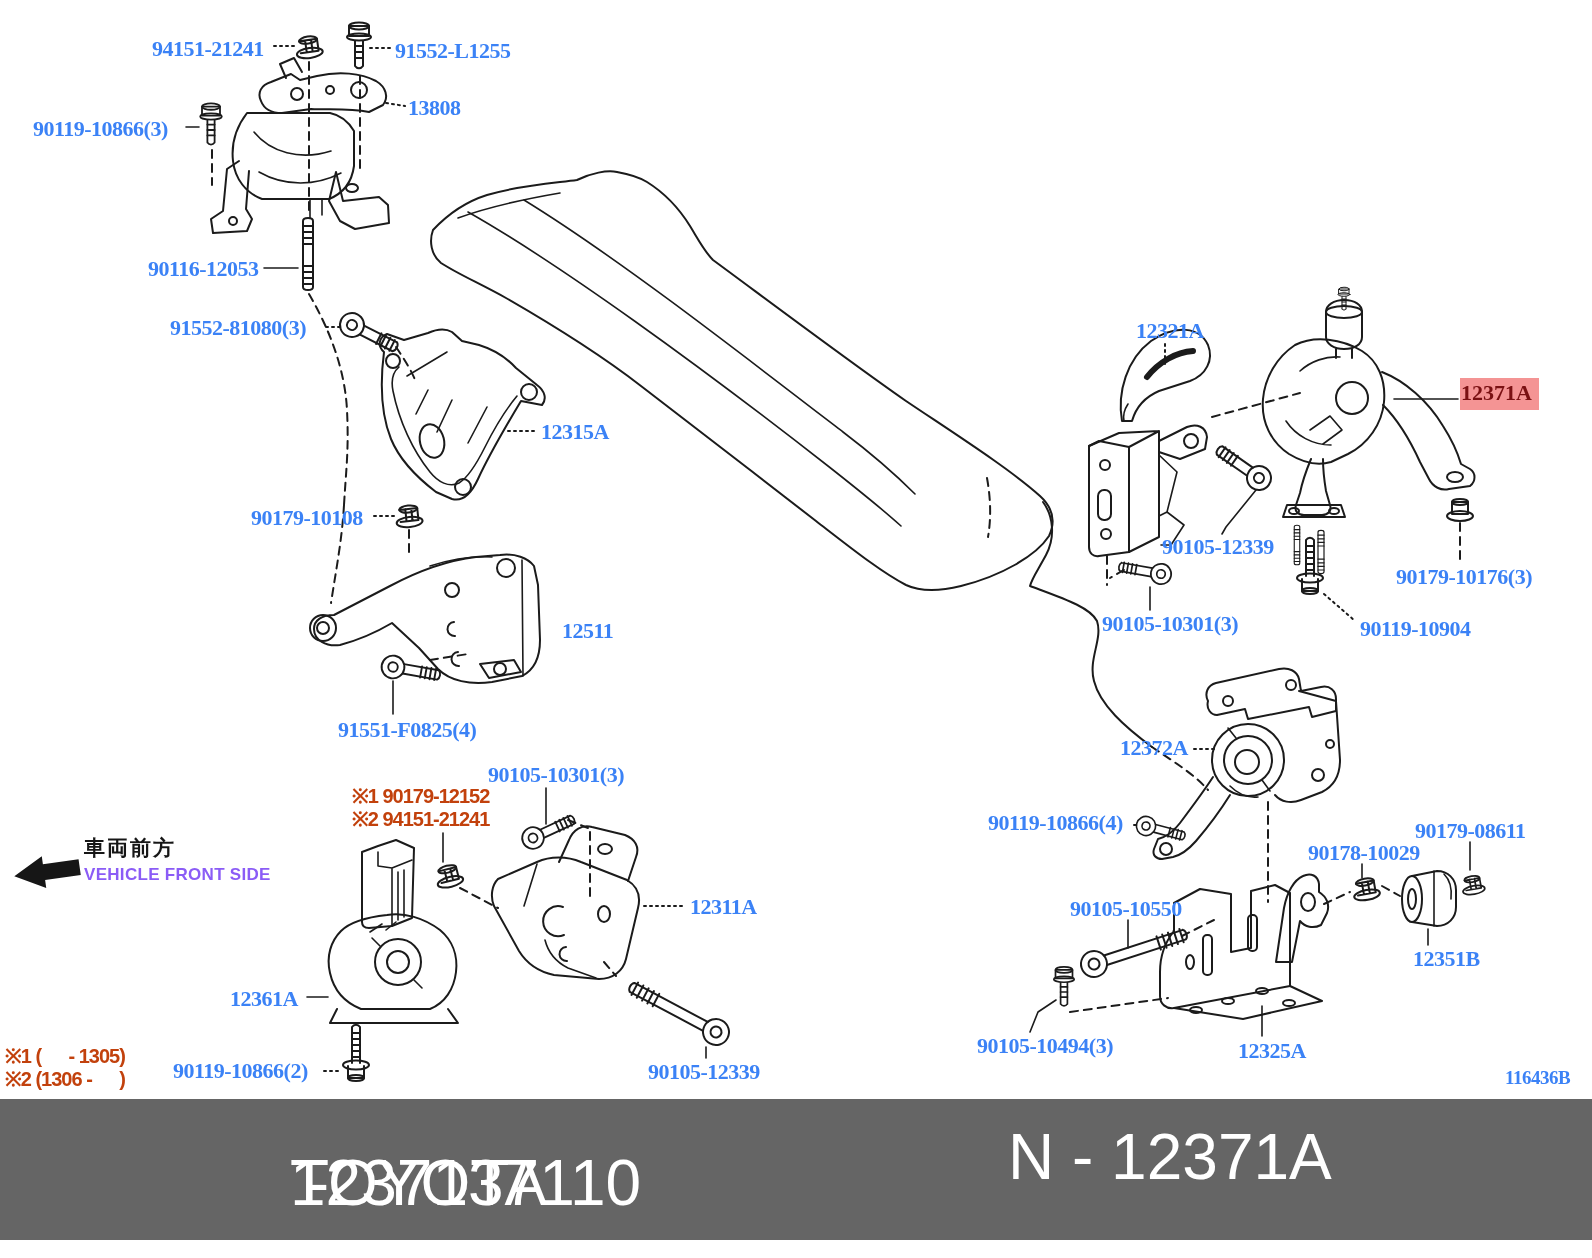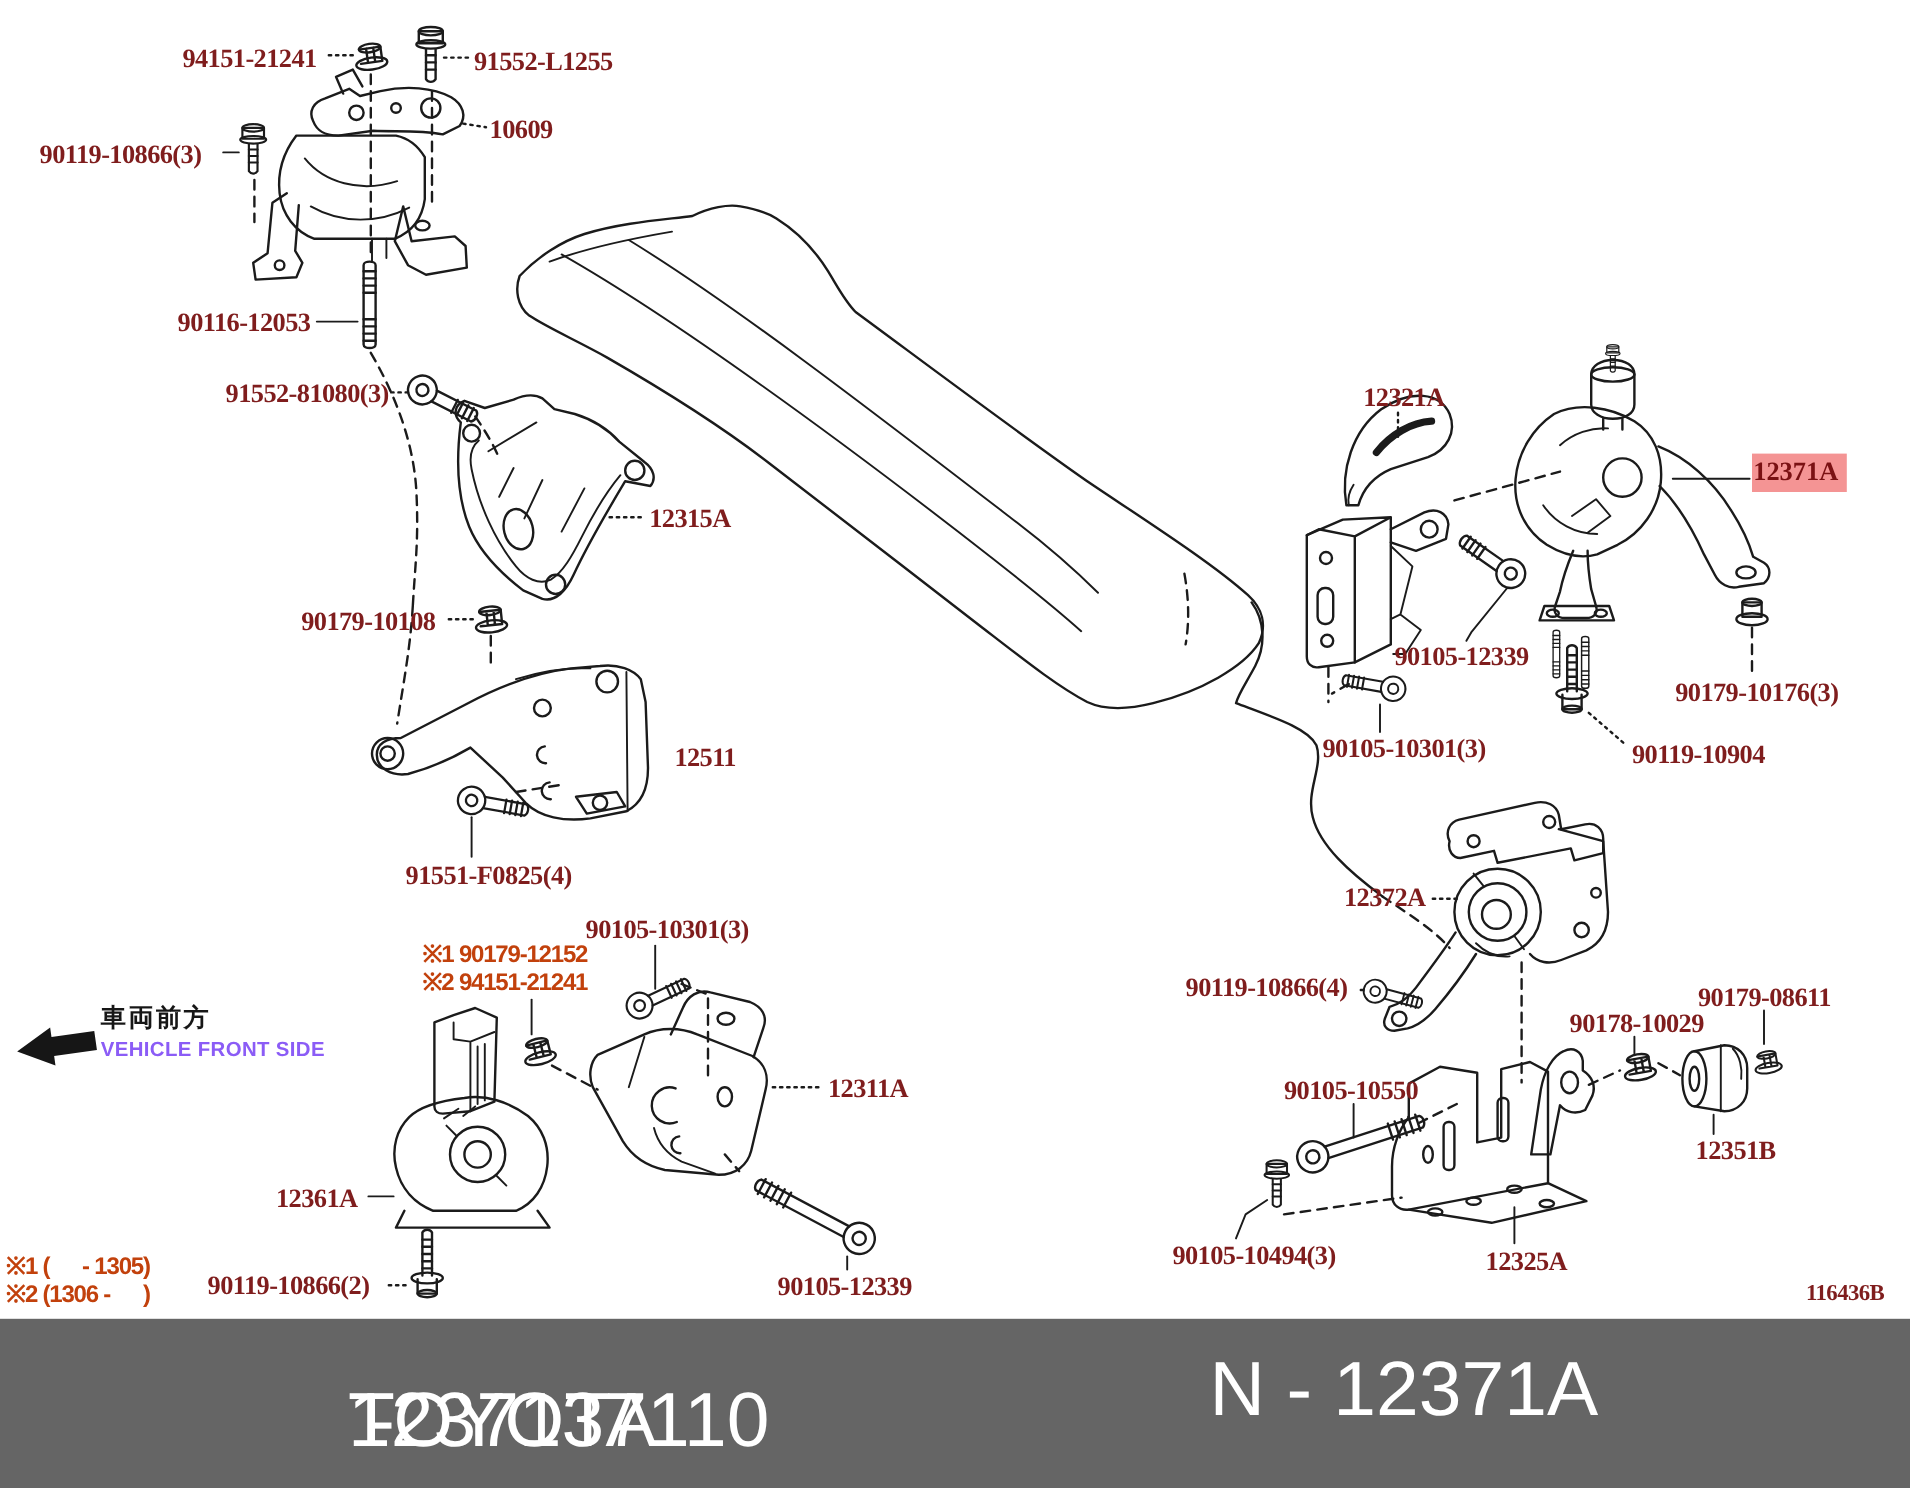--- a/index.html
+++ b/index.html
@@ -1,20 +1,20 @@
 <!DOCTYPE html>
 <html><head>
 <meta charset="utf-8">
 <style>
   html,body{margin:0;padding:0}
   body{width:1592px;height:1258px;position:relative;background:#ffffff;overflow:hidden;
        font-family:"Liberation Sans",sans-serif}
   svg{position:absolute;left:0;top:0}
   .lbl{position:absolute;font-family:"Liberation Serif",serif;font-weight:bold;font-size:22px;
-       color:#7f1d1d;letter-spacing:-0.5px;white-space:pre;line-height:1}
+       color:#3b82f6;letter-spacing:-0.5px;white-space:pre;line-height:1}
   .lbl.small{font-size:19px}
   .note{position:absolute;font-family:Liberation Sans, sans-serif;font-weight:bold;font-size:20px;
         color:#c2410c;white-space:pre;letter-spacing:-1px;line-height:1}
   .jp{position:absolute;font-family:"DejaVu Sans",sans-serif;font-weight:bold;font-size:21px;
       color:#161616;line-height:1;letter-spacing:2px}
   .en{position:absolute;font-family:"Liberation Sans",sans-serif;font-weight:bold;font-size:17px;
       color:#8b5cf6;line-height:1;letter-spacing:0.3px}
   .hl{background:#f49494;color:#7a1113;padding:4px 7px 6px 1px;letter-spacing:0}
   .banner{position:absolute;left:0;top:1099px;width:1592px;height:141px;background:#656565}
   .banner span{position:absolute;top:26px;font-family:"Liberation Sans",sans-serif;font-weight:400;
@@ -252,24 +252,24 @@
     <ellipse cx="1412" cy="899" rx="10" ry="23"></ellipse>
     <path d="M 1412 876 L 1437 871 C 1448 871 1456 879 1456 890 L 1456 907 C 1456 918 1448 926 1437 926 L 1412 922"></path>
     <ellipse cx="1412" cy="899" rx="4" ry="10"></ellipse>
     <path stroke-width="1.6" d="M 1434 871 L 1434 926 M 1444 874 C 1450 880 1452 890 1451 899"></path>
     <path stroke-width="1.6" d="M 1428 929 V 945"></path>
   </g>
 </svg>
 
 <div class="lbl" style="left:152px;top:38px">94151-21241</div>
 <div class="lbl" style="left:395px;top:40px">91552-L1255</div>
-<div class="lbl" style="left:408px;top:97px">10609</div>
+<div class="lbl" style="left:408px;top:97px">13808</div>
 <div class="lbl" style="left:33px;top:118px">90119-10866(3)</div>
 <div class="lbl" style="left:148px;top:258px">90116-12053</div>
-<div class="lbl" style="left:188px;top:317px">91552-81080(3)</div>
+<div class="lbl" style="left:170px;top:317px">91552-81080(3)</div>
 <div class="lbl" style="left:541px;top:421px">12315A</div>
 <div class="lbl" style="left:251px;top:507px">90179-10108</div>
 <div class="lbl" style="left:562px;top:620px">12511</div>
 <div class="lbl" style="left:338px;top:719px">91551-F0825(4)</div>
 <div class="lbl" style="left:488px;top:764px">90105-10301(3)</div>
 <div class="lbl note" style="left:352px;top:786px">※1 90179-12152</div>
 <div class="lbl note" style="left:352px;top:809px">※2 94151-21241</div>
 <div class="lbl" style="left:690px;top:896px">12311A</div>
 <div class="lbl" style="left:230px;top:988px">12361A</div>
 <div class="lbl" style="left:173px;top:1060px">90119-10866(2)</div>

